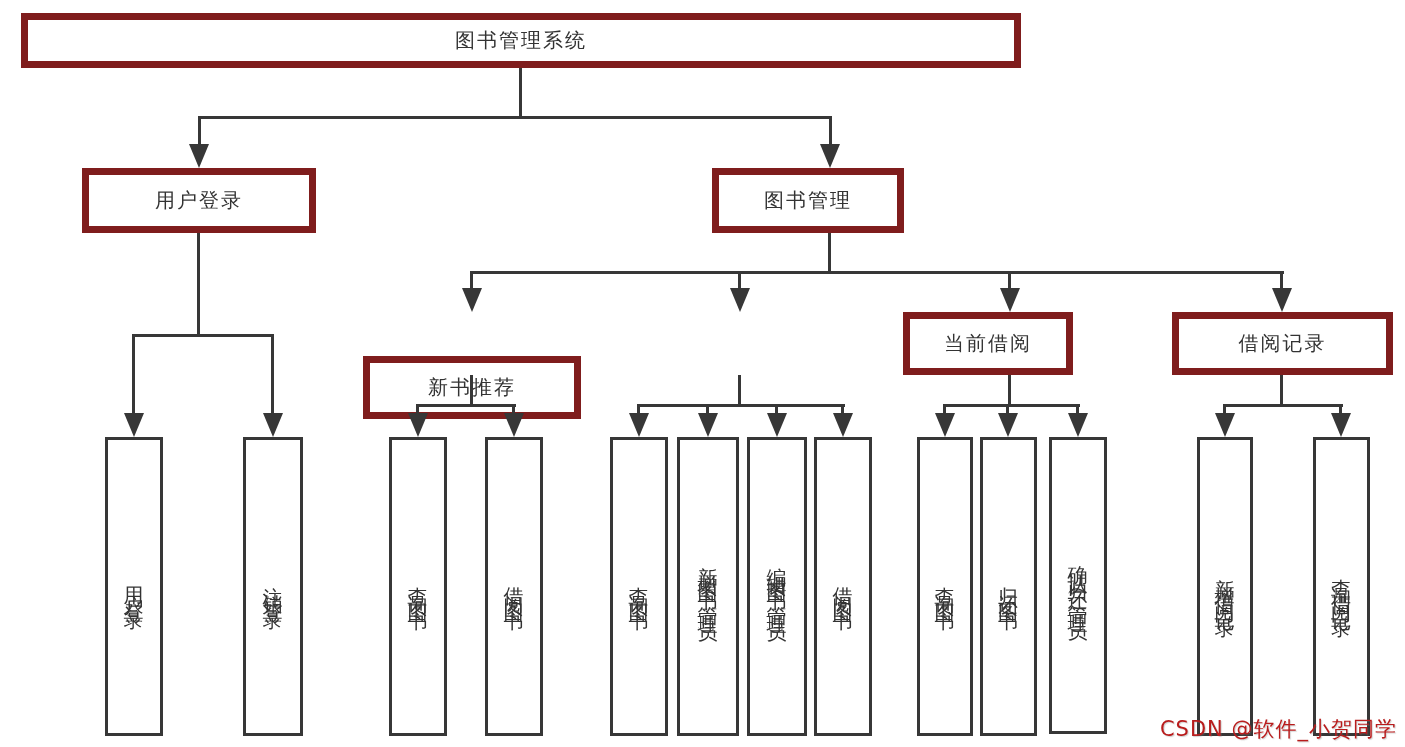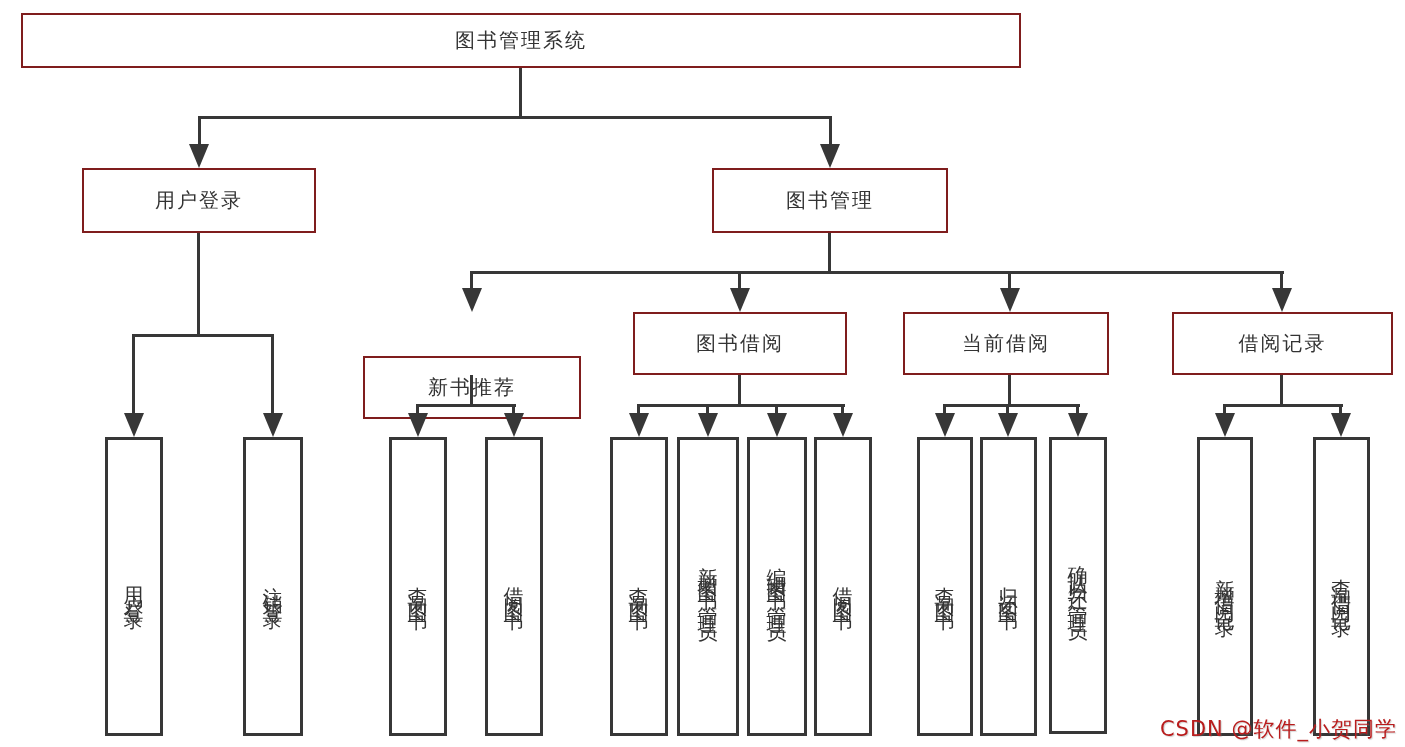--- a/index.html
+++ b/index.html
@@ -1,21 +1,21 @@
 <!DOCTYPE html>
 <html><head>
 <meta charset="utf-8">
 <style>
   html,body{margin:0;padding:0;background:#fff;}
   .canvas{
     position:relative;width:1405px;height:747px;background:#ffffff;
     font-family:"DejaVu Sans",sans-serif;overflow:hidden;color:#333;
   }
   .node{
-    position:absolute;box-sizing:border-box;border:2px solid #7f1d1d;background:#fff;
+    position:absolute;box-sizing:border-box;border:7px solid #7f1d1d;background:#fff;
     display:flex;align-items:center;justify-content:center;
     font-size:20px;letter-spacing:2px;color:#333;white-space:nowrap;
   }
   .vnode{
     position:absolute;box-sizing:border-box;border:3px solid #373737;background:#fff;
     display:flex;align-items:center;justify-content:center;
     writing-mode:vertical-rl;text-orientation:mixed;
     font-size:20px;letter-spacing:8px;line-height:1.1;color:#333;
     padding:8px 0;
   }
@@ -41,43 +41,42 @@
   <div class="node" style="left:21px;top:13px;width:1000px;height:55px;">图书管理系统</div>
 
   <div class="vline" style="left:519px;top:68px;height:50px;"></div>
   <div class="hline" style="left:198px;top:116px;width:634px;"></div>
   <div class="vline" style="left:198px;top:116px;height:28px;"></div>
   <div class="arrow" style="left:189px;top:144px;"></div>
   <div class="vline" style="left:829px;top:116px;height:28px;"></div>
   <div class="arrow" style="left:820px;top:144px;"></div>
 
   <div class="node" style="left:82px;top:168px;width:234px;height:65px;">用户登录</div>
-  <div class="node" style="left:712px;top:168px;width:236px;height:65px;font-family:Liberation Serif, serif;">图书管理</div>
+  <div class="node" style="left:712px;top:168px;width:192px;height:65px;font-family:Liberation Serif, serif;">图书管理</div>
 
   <div class="vline" style="left:197px;top:233px;height:103px;"></div>
   <div class="hline" style="left:132px;top:334px;width:142px;"></div>
   <div class="vline" style="left:132px;top:334px;height:79px;"></div>
   <div class="arrow" style="left:124px;top:413px;"></div>
   <div class="vline" style="left:271px;top:334px;height:79px;"></div>
   <div class="arrow" style="left:263px;top:413px;"></div>
 
   <div class="vline" style="left:828px;top:233px;height:40px;"></div>
   <div class="hline" style="left:470px;top:271px;width:814px;"></div>
   <div class="vline" style="left:470px;top:271px;height:17px;"></div>
   <div class="arrow" style="left:462px;top:288px;"></div>
   <div class="vline" style="left:738px;top:271px;height:17px;"></div>
   <div class="arrow" style="left:730px;top:288px;"></div>
   <div class="vline" style="left:1008px;top:271px;height:17px;"></div>
   <div class="arrow" style="left:1000px;top:288px;"></div>
   <div class="vline" style="left:1280px;top:271px;height:17px;"></div>
   <div class="arrow" style="left:1272px;top:288px;"></div>
 
   <div class="node" style="left:363px;top:312px;width:218px;height:63px;margin-top:44px;">新书推荐</div>
-  <div class="node" style="left:633px;top:312px;width:214px;height:63px;">图书借阅</div>
-  <div class="node" style="left:903px;top:312px;width:206px;height:63px;text-align:center;">当前借阅</div>
+  <div class="node" style="left:903px;top:312px;width:170px;height:63px;text-align:center;">当前借阅</div>
   <div class="node" style="left:1172px;top:312px;width:221px;height:63px;">借阅记录</div>
 
   <div class="vline" style="left:470px;top:375px;height:31px;"></div>
   <div class="hline" style="left:416px;top:404px;width:100px;"></div>
   <div class="vline" style="left:416px;top:404px;height:9px;"></div>
   <div class="arrow" style="left:408px;top:413px;"></div>
   <div class="vline" style="left:512px;top:404px;height:9px;"></div>
   <div class="arrow" style="left:504px;top:413px;"></div>
 
   <div class="vline" style="left:738px;top:375px;height:31px;"></div>

